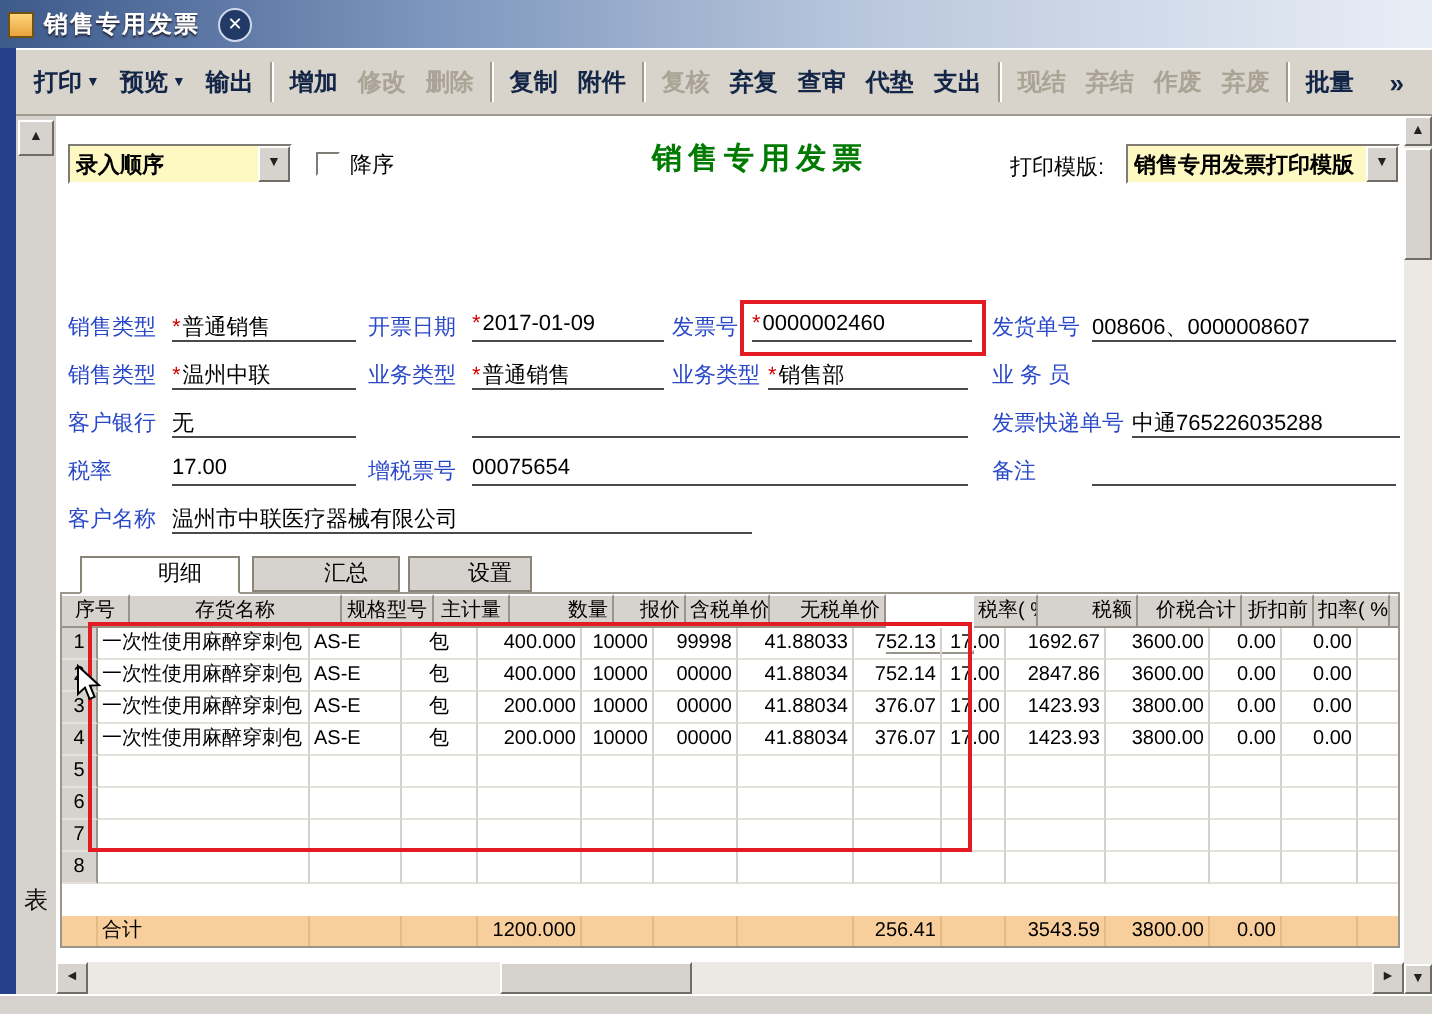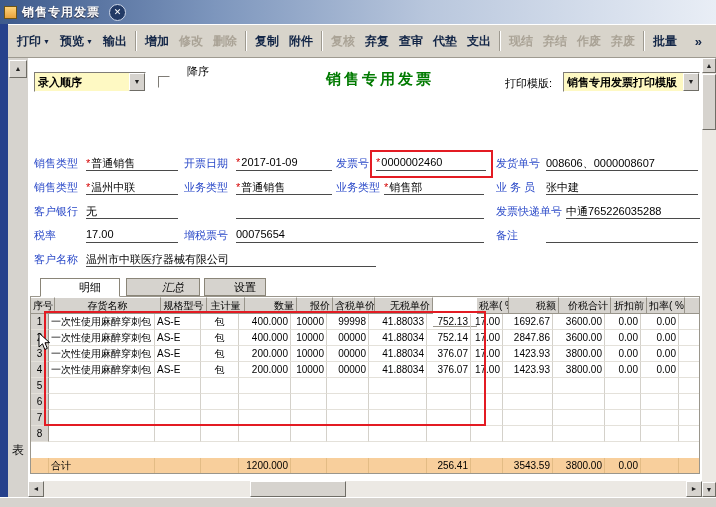--- a/index.html
+++ b/index.html
@@ -164,21 +164,21 @@
     <div class="left-label">表</div>
   </div>
 
   <div class="content">
 
     <div class="combo" style="left:6px;top:14px;width:112px;">
       <span class="ctext">录入顺序</span>
       <span class="cbtn">▼</span>
     </div>
     <div class="checkbox" style="left:130px;top:18px;"></div>
-    <div class="cklabel" style="left:147px;top:6px;margin-left:12px;">降序</div>
+    <div class="cklabel" style="left:147px;top:17px;">降序</div>
     <div class="form-title">销售专用发票</div>
     <div class="tpl-label">打印模版:</div>
     <div class="combo" style="left:535px;top:14px;width:137px;">
       <span class="ctext">销售专用发票打印模版</span>
       <span class="cbtn">▼</span>
     </div>
 
     <div class="fl" style="left:6px;top:98px;">销售类型</div>
     <div class="fv" style="left:58px;top:98px;width:92px;"><span class="req">*</span><span>普通销售</span></div>
     <div class="fl" style="left:156px;top:98px;">开票日期</div>
@@ -188,45 +188,44 @@
     <div class="fl" style="left:468px;top:98px;">发货单号</div>
     <div class="fv" style="left:518px;top:98px;width:152px;"><span>008606、0000008607</span></div>
 
     <div class="fl" style="left:6px;top:122px;">销售类型</div>
     <div class="fv" style="left:58px;top:122px;width:92px;"><span class="req">*</span><span>温州中联</span></div>
     <div class="fl" style="left:156px;top:122px;">业务类型</div>
     <div class="fv" style="left:208px;top:122px;width:96px;"><span class="req">*</span><span>普通销售</span></div>
     <div class="fl" style="left:308px;top:122px;">业务类型</div>
     <div class="fv" style="left:356px;top:122px;width:100px;"><span class="req">*</span><span>销售部</span></div>
     <div class="fl" style="left:468px;top:122px;">业 务 员</div>
-    <div class="fv" style="left:518px;top:122px;width:152px;"><span>张中建</span></div>
 
     <div class="fl" style="left:6px;top:146px;">客户银行</div>
     <div class="fv" style="left:58px;top:146px;width:92px;"><span>无</span></div>
     <div class="fv" style="left:208px;top:146px;width:248px;"></div>
     <div class="fl" style="left:468px;top:146px;">发票快递单号</div>
     <div class="fv" style="left:538px;top:146px;width:134px;"><span>中通765226035288</span></div>
 
     <div class="fl" style="left:6px;top:170px;">税率</div>
     <div class="fv" style="left:58px;top:170px;width:92px;"><span>17.00</span></div>
     <div class="fl" style="left:156px;top:170px;">增税票号</div>
     <div class="fv" style="left:208px;top:170px;width:248px;"><span>00075654</span></div>
     <div class="fl" style="left:468px;top:170px;">备注</div>
     <div class="fv" style="left:518px;top:170px;width:152px;"><span></span></div>
 
     <div class="fl" style="left:6px;top:194px;">客户名称</div>
     <div class="fv" style="left:58px;top:194px;width:290px;"><span>温州市中联医疗器械有限公司</span></div>
 
     <div class="tab active" style="left:12px;width:80px;">明细</div>
-    <div class="tab" style="left:98px;width:74px;font-style:italic;">汇总</div>
+    <div class="tab" style="left:98px;width:74px;">汇总</div>
     <div class="tab" style="left:176px;width:62px;">设置</div>
 
     <div class="grid">
         <div class="gr ghead">
-          <div class="gc c0 rowhead" style="width: 24px;">序号</div>
+          <div class="gc c0 rowhead" style="width: 34px;">序号</div>
           <div class="gc c1" style="width: 106px;">存货名称</div>
           <div class="gc c2" style="width: 46px;">规格型号</div>
           <div class="gc c3" style="text-align: center; width: 38px;">主计量</div>
           <div class="gc c4 num" style="width: 52px;">数量</div>
           <div class="gc c5 num" style="width: 36px;">报价</div>
           <div class="gc c6 num" style="width: 42px;">含税单价</div>
           <div class="gc c7 num" style="width: 58px;">无税单价</div>
           <div class="gc c8 num" style="width: 44px; margin-top: 28px;">无税金额</div>
           <div class="gc c9 num" style="width: 32px;">税率( % )</div>
           <div class="gc c10 num" style="width: 50px;">税额</div>

